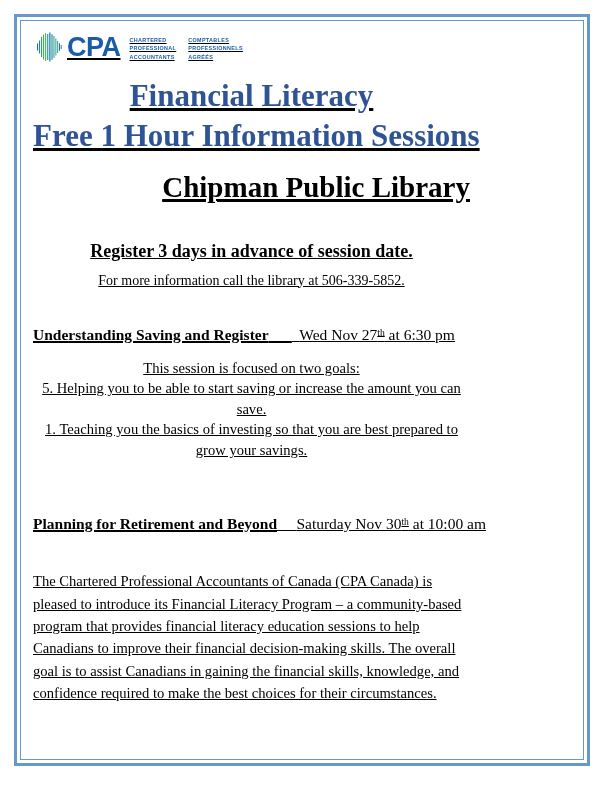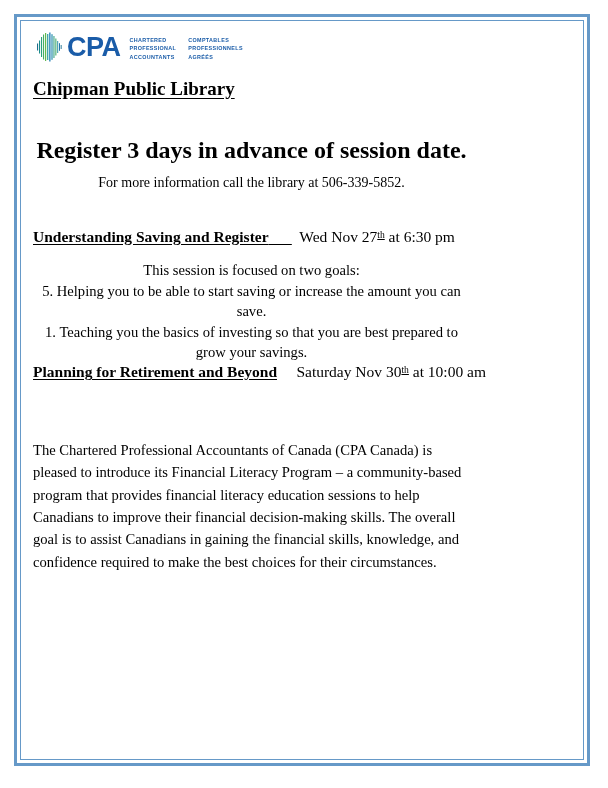--- a/index.html
+++ b/index.html
@@ -45,20 +45,21 @@
   }
 
   .content {
     position: absolute;
     left: 0;
     top: 0;
     width: 500px;
     height: 788px;
     box-sizing: border-box;
     padding: 26px 30px 0 33px;
+    text-decoration: underline;
   }
 
   
   .logo-row {
     display: flex;
     align-items: center;
     height: 34px;
     margin-top: 4px;
     margin-left: 3px;
   }
@@ -96,49 +97,49 @@
     text-align: center;
     color: #2f5496;
     font-weight: bold;
     font-size: 31px;
     line-height: 1.30;
     margin-top: 12px;
   }
   .headline .l2 { white-space: nowrap; }
 
   .subtitle {
-    text-align: left;
-    font-weight: bold;
-    font-size: 19px;
+    text-align: right;
+    font-weight: bold;
+    font-size: 29px;
     margin-top: 14px;
     color: #000000;
   }
   .subtitle span {
     text-decoration: underline;
     text-underline-offset: 3px;
   }
 
   .register {
     text-align: center;
     font-weight: bold;
-    font-size: 24px;
+    font-size: 18px;
     margin-top: 37px;
     color: #000000;
   }
   .callinfo {
     text-align: center;
     font-size: 14px;
     margin-top: 11px;
     color: #000000;
   }
 
   
   .session { margin-top: 0; }
   #session-0 { margin-top: 36px; }
-  #session-1 { }
+  #session-1 { margin-top: 54px; }
 
   .session-head {
     font-size: 15.5px;
     line-height: 1.25;
     white-space: nowrap;
   }
   .session-title {
     font-weight: bold;
     text-decoration: underline;
     text-underline-offset: 2px;
@@ -163,21 +164,21 @@
     margin-top: 14px;
     max-width: 545px;
     text-align: center;
   }
   .session-body div { margin: 0; }
 
   
   .about {
     font-size: 14.6px;
     line-height: 1.53;
-    margin-top: 57px;
+    margin-top: 37px;
     max-width: 540px;
     text-align: left;
   }
 </style>
 </head>
 <body>
 
 <div class="page">
 
   <div class="border-outer"></div>
@@ -211,20 +212,24 @@
           <div>ACCOUNTANTS</div>
         </div>
         <div>
           <div>COMPTABLES</div>
           <div>PROFESSIONNELS</div>
           <div>AGRÉÉS</div>
         </div>
       </span>
     </div>
 
+    <div class="headline">
+      <div class="l1">Financial Literacy</div>
+      <div class="l2">Free 1 Hour Information Sessions</div>
+    </div>
 
     <div class="subtitle">
       <span>Chipman Public Library</span>
     </div>
 
     <div class="register">Register 3 days in advance of session date.</div>
     <div class="callinfo">For more information call the library at 506-339-5852.</div>
 
     <div class="session" id="session-0">
       <div class="session-head">

